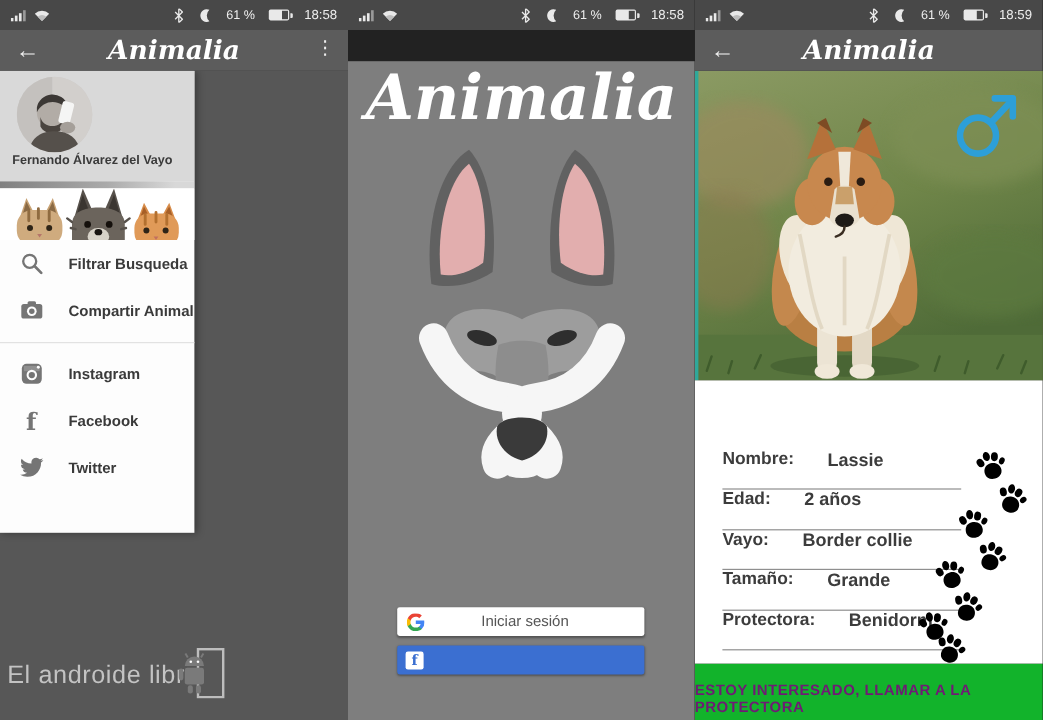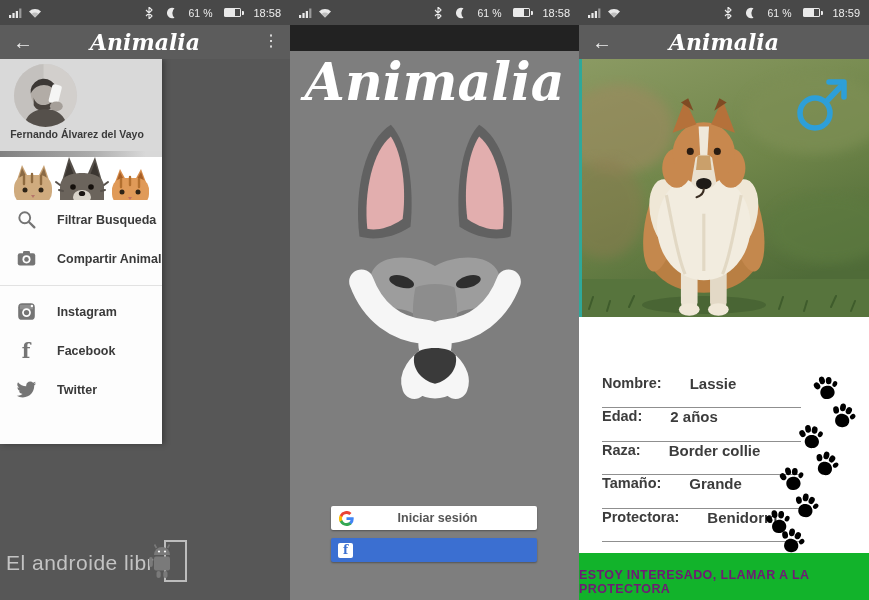--- a/index.html
+++ b/index.html
@@ -43,21 +43,21 @@
   .watermark{position:absolute;left:6px;top:492px;font-size:21px;font-weight:300;color:#c3c3c3;letter-spacing:.5px;white-space:nowrap}
   .android-door{position:absolute;left:148px;top:481px}
 
   
   .s2-body{position:relative;height:575px;background:#7e7e7e}
   .login-logo{margin-top:26px;text-align:center;color:#fff;font-size:52px}
   .wolf{display:block;margin:6px auto 0}
   .login-btn{position:absolute;left:41px;width:206px;height:24px;border-radius:2px;display:flex;align-items:center;box-shadow:0 1px 2px rgba(0,0,0,.35)}
   .btn-google{top:455px;background:#fff}
   .btn-google .g-ic{margin-left:8px;display:flex}
-  .btn-google .lbl{flex:1;text-align:center;font-size:12.5px;font-weight:bold;color:#555;margin-right:16px}
+  .btn-google .lbl{flex:1;text-align:center;font-size:12.5px;font-weight:normal;color:#555;margin-right:16px}
   .btn-fb{top:487px}
   .btn-fb .f-box{margin-left:7px;width:15px;height:15px;background:#fff;border-radius:2px;display:flex;align-items:center;justify-content:center;font-weight:bold;font-size:12px;font-family:"DejaVu Serif",serif}
   .btn-fb .lbl{flex:1;text-align:center;font-size:12.5px;font-weight:bold;color:#fff;margin-right:14px}
 
   
   .photo{position:relative;width:290px;height:258px;background:#6f8549}
   .photo svg.scene{display:block}
   .teal-strip{position:absolute;left:0;top:0;width:3px;height:258px}
   .male{position:absolute;right:18px;top:14px}
   .details{position:relative;height:236px;background:#fff;padding:58px 0 0 23px}
@@ -439,21 +439,21 @@
     <div class="details">
       <div class="field-row">
         <span class="f-label">Nombre:</span>
         <span class="f-value">Lassie</span>
       </div>
       <div class="field-row">
         <span class="f-label">Edad:</span>
         <span class="f-value">2 años</span>
       </div>
       <div class="field-row">
-        <span class="f-label">Raza:</span>
+        <span class="f-label">Vayo:</span>
         <span class="f-value">Border collie</span>
       </div>
       <div class="field-row">
         <span class="f-label">Tamaño:</span>
         <span class="f-value">Grande</span>
       </div>
       <div class="field-row">
         <span class="f-label">Protectora:</span>
         <span class="f-value">Benidorm</span>
       </div>

